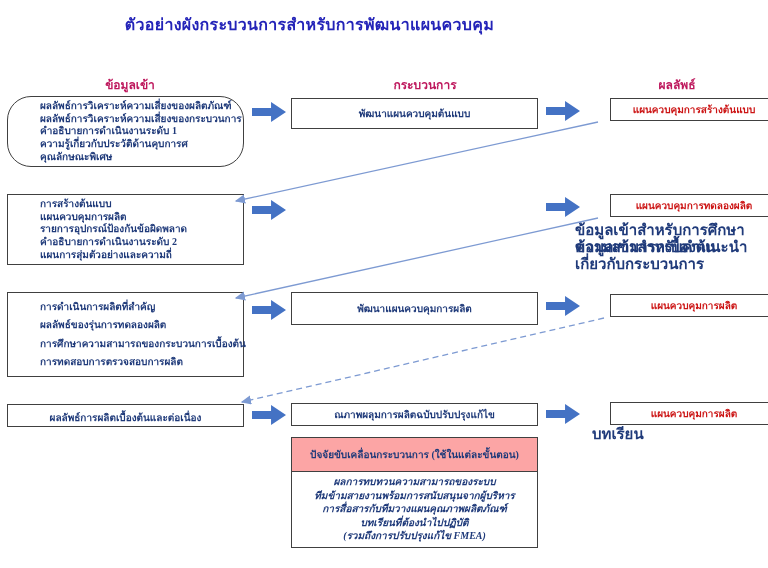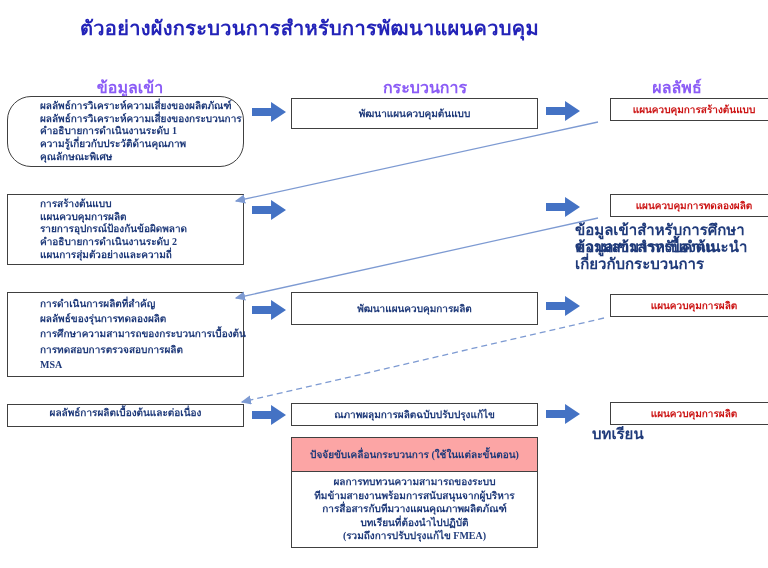--- a/index.html
+++ b/index.html
@@ -3,35 +3,35 @@
 <meta charset="utf-8">
 <style>
   html,body{margin:0;padding:0;background:#ffffff;}
   #page{
     position:relative;width:768px;height:568px;background:#ffffff;overflow:hidden;
     font-family:"Liberation Serif","DejaVu Serif",serif;
   }
   .abs{position:absolute;}
   #title{
     left:0;top:12px;width:619px;text-align:center;
-    font-size:20px;font-weight:bold;color:#2323b8;letter-spacing:.3px;
+    font-size:16px;font-weight:bold;color:#2323b8;letter-spacing:.3px;
   }
   .col-header{
     top:75px;width:200px;text-align:center;
-    font-size:16px;font-weight:bold;color:#8b5cf6;
+    font-size:12px;font-weight:bold;color:#be185d;
   }
   .box{
     border:1.6px solid #404040;background:#ffffff;box-sizing:border-box;
   }
   .lbox{
     left:7px;width:237px;display:flex;flex-direction:column;justify-content:space-evenly;
     padding:2px 4px 2px 32px;
   }
   .lbox .line{font-size:10px;font-weight:bold;color:#1f3a7a;line-height:12px;white-space:nowrap;}
-  .lbox.center-text{padding-left:4px;align-items:center;justify-content:flex-start;}
+  .lbox.center-text{padding-left:4px;align-items:center;justify-content:flex-end;}
   .cbox{
     left:291px;width:247px;display:flex;flex-direction:column;justify-content:center;align-items:center;
   }
   .cbox .line{font-size:10px;font-weight:bold;color:#1f3a7a;line-height:13px;text-align:center;white-space:nowrap;}
   .rbox{
     left:592px;width:168px;height:23px;display:flex;align-items:center;justify-content:center;margin-left:18px;
   }
   .rbox .label{font-size:10px;font-weight:bold;color:#cc1414;text-align:center;white-space:nowrap;}
   .note{
     font-size:15px;font-weight:bold;color:#1f3a7a;text-align:left;line-height:17px;
@@ -41,58 +41,57 @@
     clip-path:polygon(0% 32%, 56% 32%, 56% 4%, 100% 50%, 56% 96%, 56% 68%, 0% 68%);
   }
   #driver-box{left:291px;top:437px;width:247px;}
   #driver-header{
     border:1.6px solid #404040;background:#fca5a5;height:35px;box-sizing:border-box;
     display:flex;align-items:center;justify-content:center;
     font-size:10px;font-weight:bold;color:#1f3a7a;white-space:nowrap;
   }
   #driver-body{
     border:1.6px solid #404040;border-top:none;box-sizing:border-box;
-    padding:3px 2px 4px 2px;display:flex;flex-direction:column;
+    padding:3px 2px 4px 2px;display:flex;flex-direction:column;font-style:italic;
   }
   #driver-body .line{font-size:10px;font-weight:bold;color:#1f3a7a;line-height:13.5px;text-align:center;white-space:nowrap;}
   #connector-overlay{left:0;top:0;pointer-events:none;}
 </style>
 </head>
 <body>
 
 <div id="page">
 
   <div id="title" class="abs">ตัวอย่างผังกระบวนการสำหรับการพัฒนาแผนควบคุม</div>
 
   <div class="abs col-header" style="left:30px;">ข้อมูลเข้า</div>
   <div class="abs col-header" style="left:325px;">กระบวนการ</div>
   <div class="abs col-header" style="left:577px;">ผลลัพธ์</div>
 
   <div class="abs box lbox" style="top:96px;height:71px;border-radius:24px;">
     <div class="line">ผลลัพธ์การวิเคราะห์ความเสี่ยงของผลิตภัณฑ์</div>
     <div class="line">ผลลัพธ์การวิเคราะห์ความเสี่ยงของกระบวนการ</div>
     <div class="line">คำอธิบายการดำเนินงานระดับ 1</div>
-    <div class="line">ความรู้เกี่ยวกับประวัติด้านคุณภาพ</div>
+    <div class="line">ความรู้เกี่ยวกับประวัติด้านคุบการศ</div>
     <div class="line">คุณลักษณะพิเศษ</div>
   </div>
 
   <div class="abs box lbox" style="top:194px;height:71px;">
     <div class="line">การสร้างต้นแบบ</div>
     <div class="line">แผนควบคุมการผลิต</div>
     <div class="line">รายการอุปกรณ์ป้องกันข้อผิดพลาด</div>
     <div class="line">คำอธิบายการดำเนินงานระดับ 2</div>
     <div class="line">แผนการสุ่มตัวอย่างและความถี่</div>
   </div>
 
   <div class="abs box lbox" style="top:292px;height:85px;">
     <div class="line">การดำเนินการผลิตที่สำคัญ</div>
     <div class="line">ผลลัพธ์ของรุ่นการทดลองผลิต</div>
     <div class="line">การศึกษาความสามารถของกระบวนการเบื้องต้น</div>
     <div class="line">การทดสอบการตรวจสอบการผลิต</div>
-    <div class="line">MSA</div>
   </div>
 
   <div class="abs box lbox center-text" style="top:404px;height:23px;">
     <div class="line">ผลลัพธ์การผลิตเบื้องต้นและต่อเนื่อง</div>
   </div>
 
   <div class="abs block-arrow" style="left:252px;top:101px;"></div>
   <div class="abs block-arrow" style="left:252px;top:199px;"></div>
   <div class="abs block-arrow" style="left:252px;top:299px;"></div>
   <div class="abs block-arrow" style="left:252px;top:404px;"></div>

